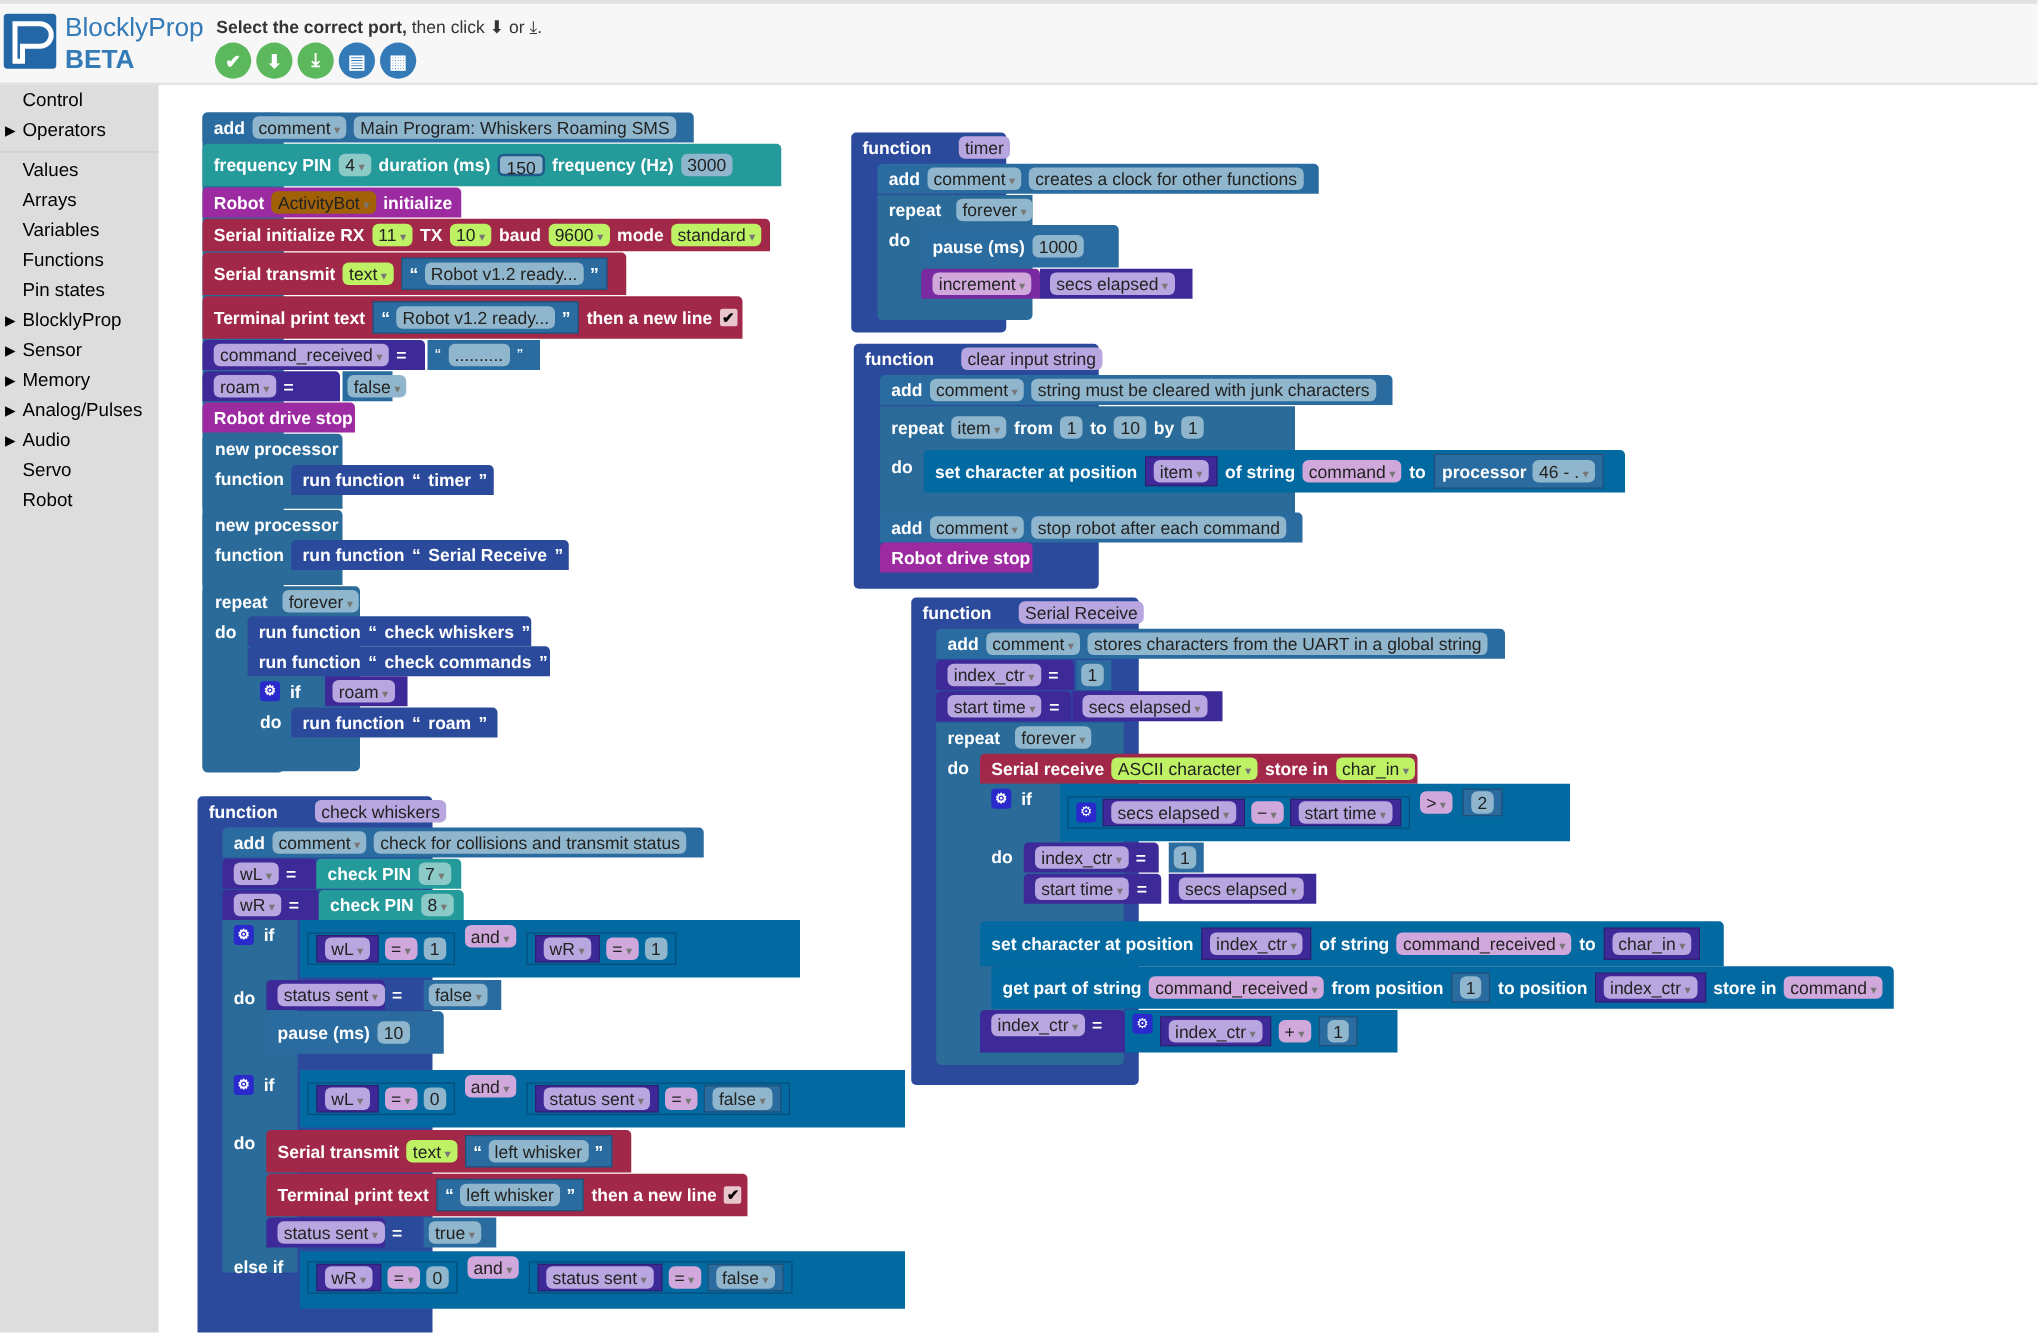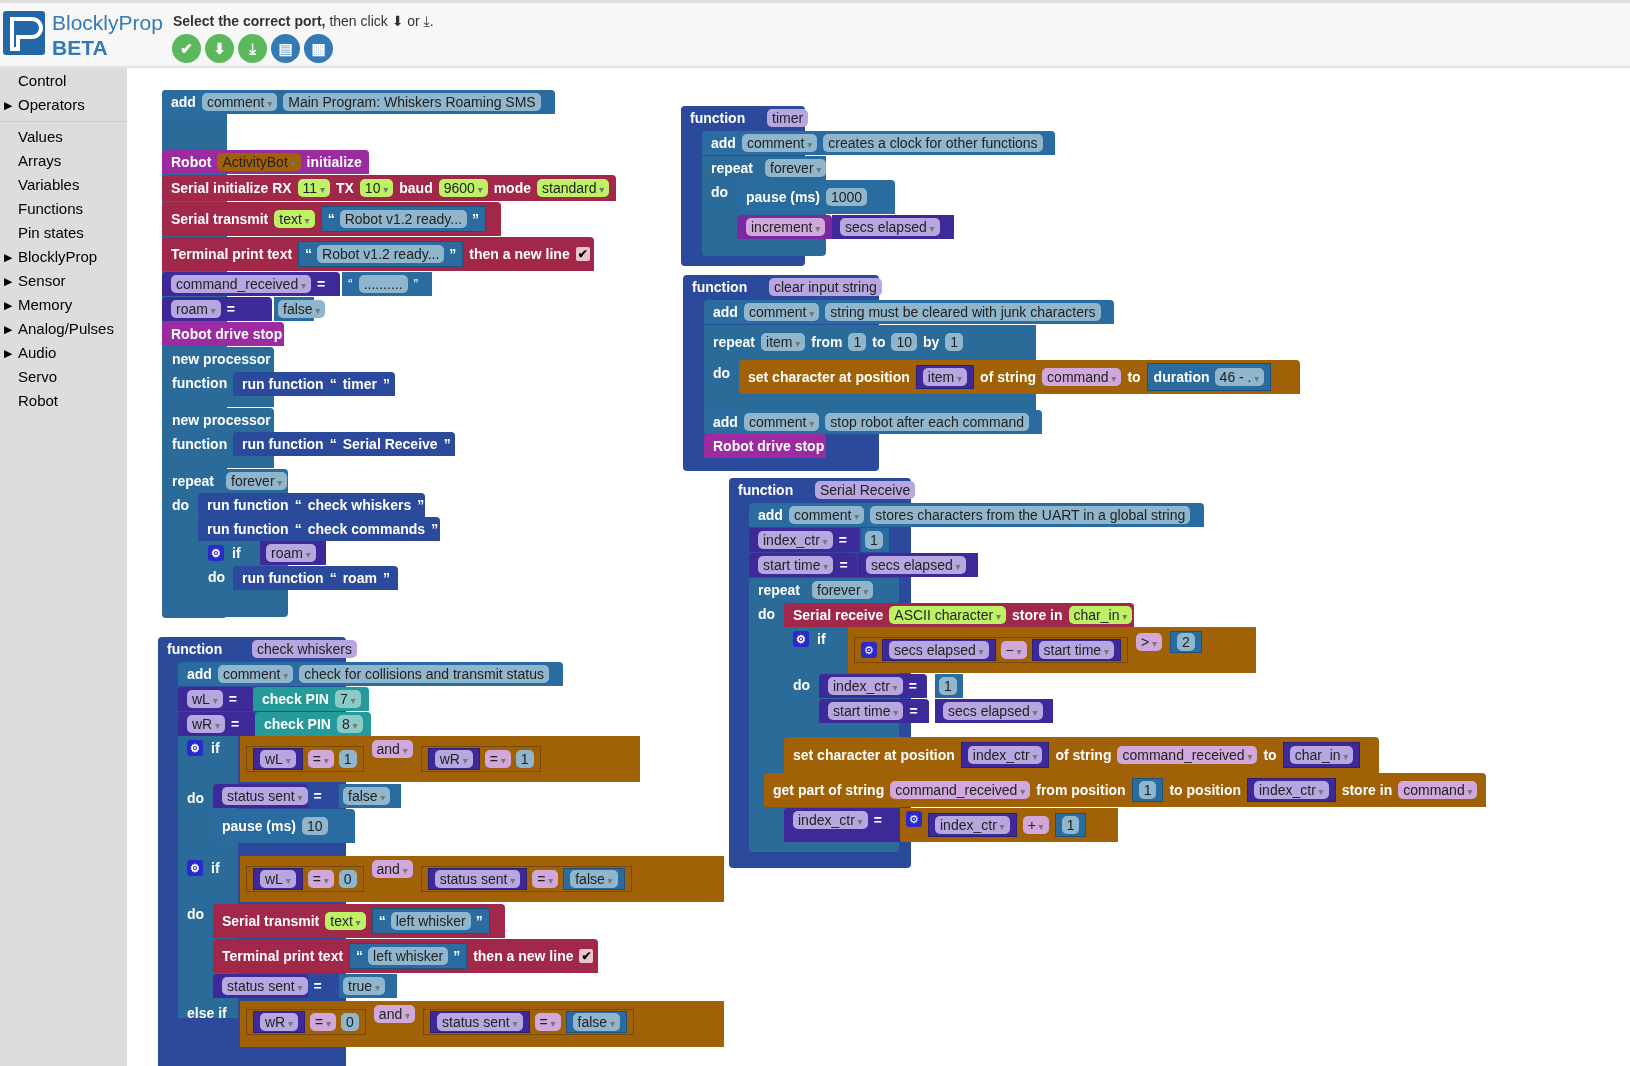--- a/index.html
+++ b/index.html
@@ -30,21 +30,21 @@
 .c-vio{background:#d1a8dc}
 .sub{display:inline-flex;align-items:center;gap:5px;height:26px;padding:0 6px;border:1px solid rgba(0,0,0,.25)}
 .gear{display:inline-block;width:16px;height:16px;background:#2929cc;border-radius:3px;color:#fff;font-size:11px;text-align:center;line-height:16px}
 .chk{display:inline-block;width:14px;height:14px;background:#e8c4cc;color:#000;border-radius:2px;font-size:12px;text-align:center;line-height:14px}
 .cBlue{background:#2a6ba0}
 .cTeal{background:#259a9a}
 .cMag{background:#9c2aa0}
 .cRed{background:#a2284a}
 .cVar{background:#3d2a98}
 .cFunc{background:#2c4a9c}
-.cLogic{background:#a16207}
+.cLogic{background:#0369a1}
 .cCtl{background:#2a6b99}
 </style>
 </head>
 <body>
 
 <div id="hdr">
   <svg id="logo" viewBox="0 0 44 48">
     <rect x="1" y="2" width="42" height="44" rx="3" fill="#2467a6"></rect>
     <path d="M10 10 H30 A8 8 0 0 1 30 28 H16 V40 H10 Z" fill="none" stroke="#fff" stroke-width="4"></path>
   </svg>
@@ -122,20 +122,28 @@
 </div>
 
 <div id="canvas">
 
   <div class="blk cCtl" style="left:35px;top:22px;width:65px;height:528px;border-radius:4px 4px 4px 4px"></div>
   <div class="row cBlue blk" style="left:35px;top:22px;width:393px;height:24px">
     <span>add</span>
       <span class="chip c-blue dd">comment</span>
       <span class="chip c-blue">Main Program: Whiskers Roaming SMS</span>
   </div>
+  <div class="row blk cTeal" style="left:35px;top:47px;width:463px;height:34px">
+    <span>frequency PIN</span>
+      <span class="chip c-teal dd">4</span>
+      <span>duration (ms)</span>
+      <span class="chip c-blue" style="border:2px solid #1f5a88">150</span>
+      <span>frequency (Hz)</span>
+      <span class="chip c-blue">3000</span>
+  </div>
   <div class="row blk cMag" style="left:35px;top:82px;width:207px;height:24px">
     <span>Robot</span>
       <span class="chip c-mag dd">ActivityBot</span>
       <span>initialize</span>
   </div>
   <div class="row blk cRed" style="left:35px;top:107px;width:454px;height:26px">
     <span>Serial initialize RX</span>
       <span class="chip c-red dd">11</span>
       <span>TX</span>
       <span class="chip c-red dd">10</span>
@@ -414,21 +422,21 @@
   </div>
   <div class="row blk cLogic" style="left:612px;top:292px;width:561px;height:34px">
     <span>set character at position</span>
     <span class="sub cVar" style="height:24px">
         <span class="chip c-purp dd">item</span>
       </span>
     <span>of string</span>
       <span class="chip c-vio dd">command</span>
       <span>to</span>
     <span class="sub cBlue" style="height:28px">
-        <span style="font-weight:bold">duration</span>
+        <span style="font-weight:bold">processor</span>
         <span class="chip c-blue dd">46 - .</span>
       </span>
   </div>
   <div class="row blk cBlue" style="left:577px;top:342px;width:338px;height:24px">
     <span>add</span>
       <span class="chip c-blue dd">comment</span>
       <span class="chip c-blue">stop robot after each command</span>
   </div>
   <div class="row blk cMag" style="left:577px;top:366px;width:122px;height:24px">
       <span>Robot drive stop</span>
@@ -508,21 +516,21 @@
     <span class="sub cVar" style="height:26px">
         <span class="chip c-purp dd">index_ctr</span>
       </span>
     <span>of string</span>
       <span class="chip c-vio dd">command_received</span>
       <span>to</span>
     <span class="sub cVar" style="height:26px">
         <span class="chip c-purp dd">char_in</span>
       </span>
   </div>
-  <div class="row blk cLogic" style="left:637px;top:705px;width:722px;height:34px">
+  <div class="row blk cLogic" style="left:666px;top:705px;width:722px;height:34px">
     <span>get part of string</span>
       <span class="chip c-vio dd">command_received</span>
       <span>from position</span>
     <span class="sub cBlue" style="height:24px">
         <span class="chip c-blue">1</span>
       </span>
     <span>to position</span>
     <span class="sub cVar" style="height:24px">
         <span class="chip c-purp dd">index_ctr</span>
       </span>

